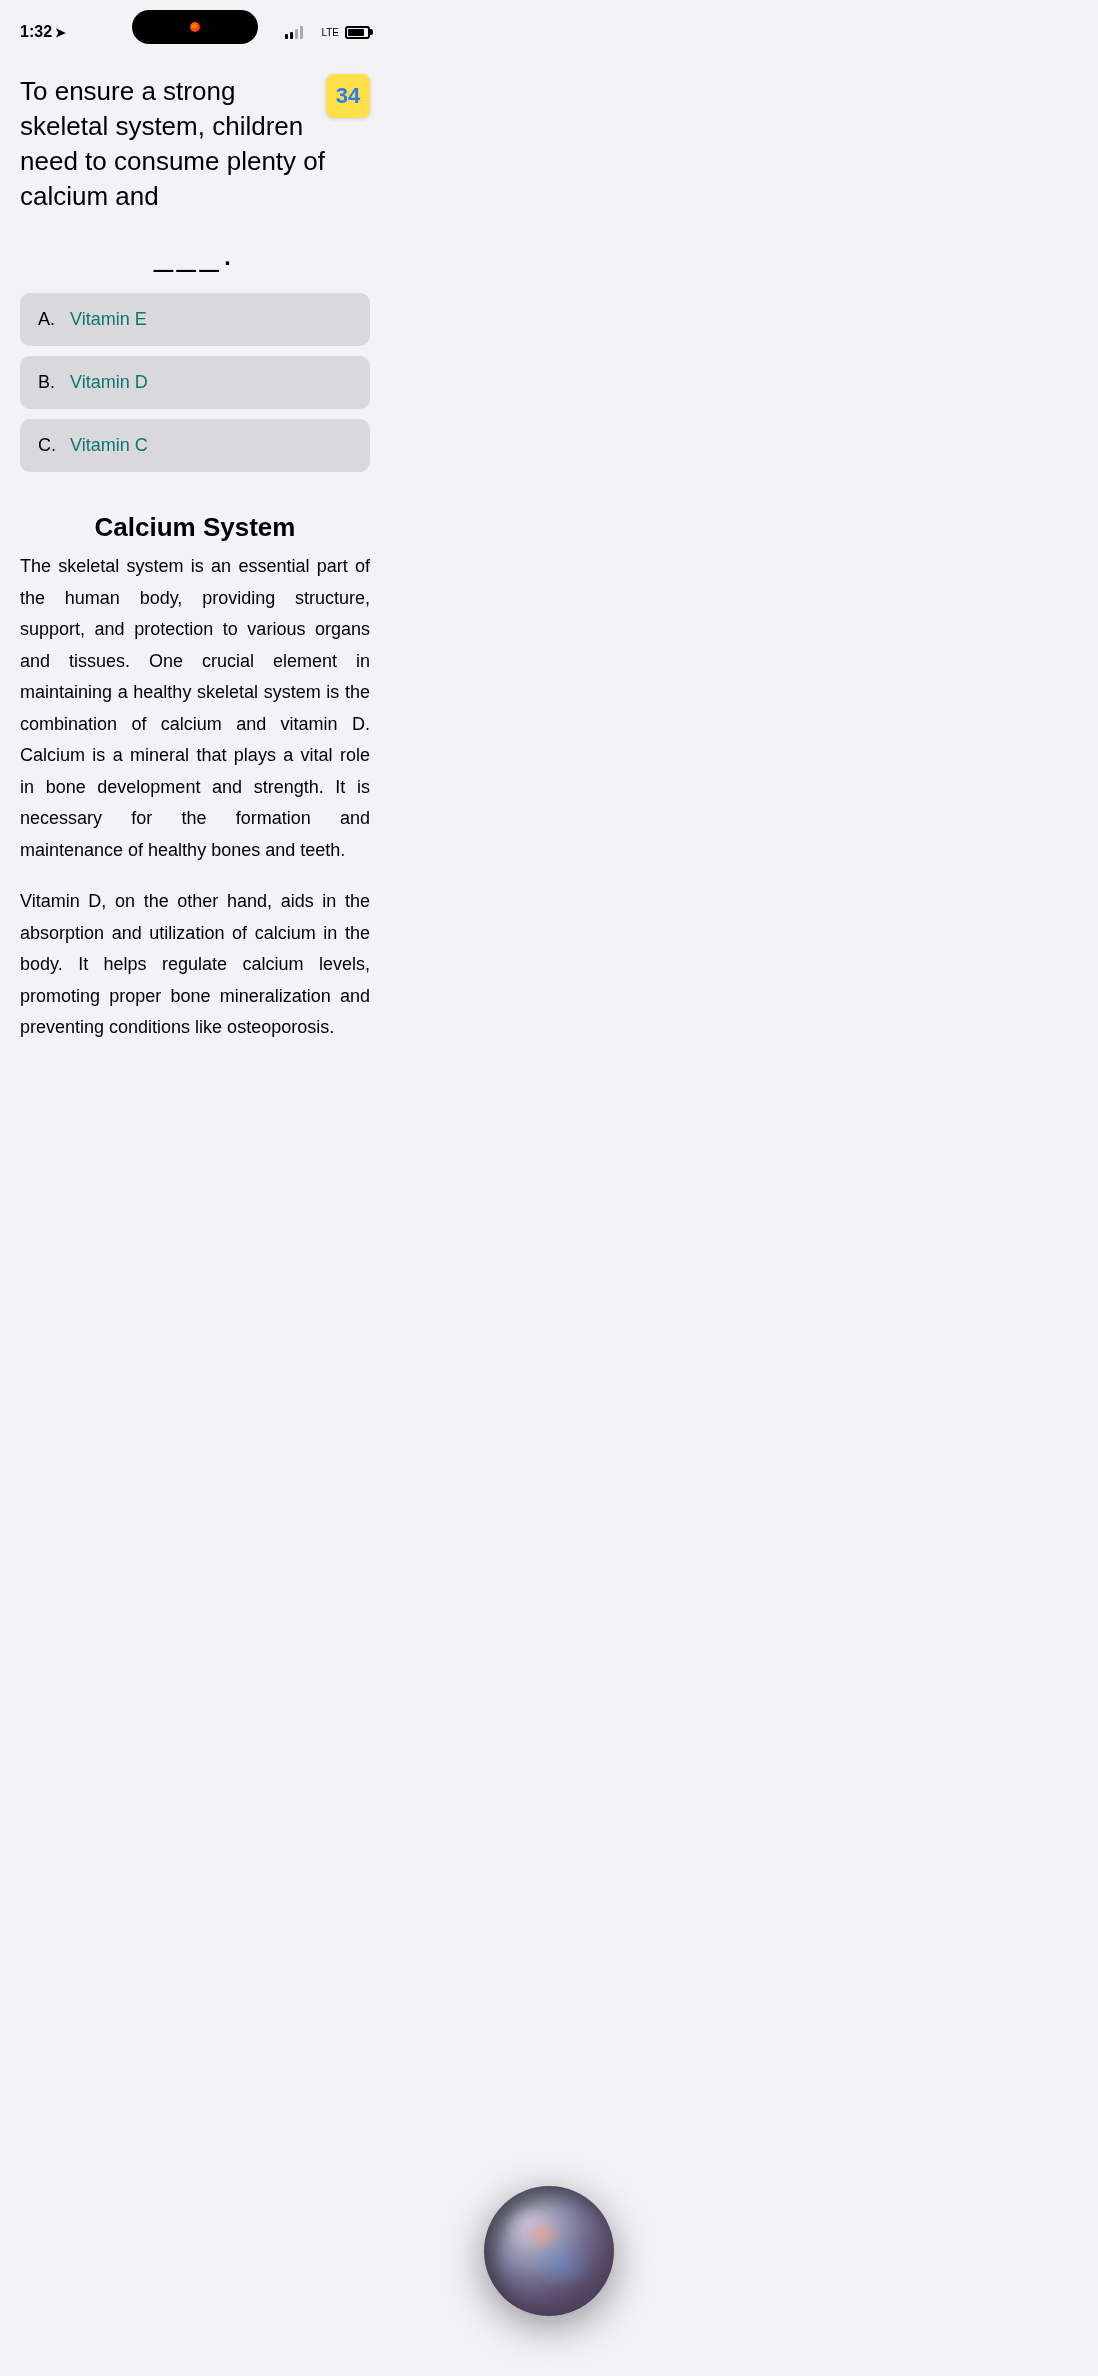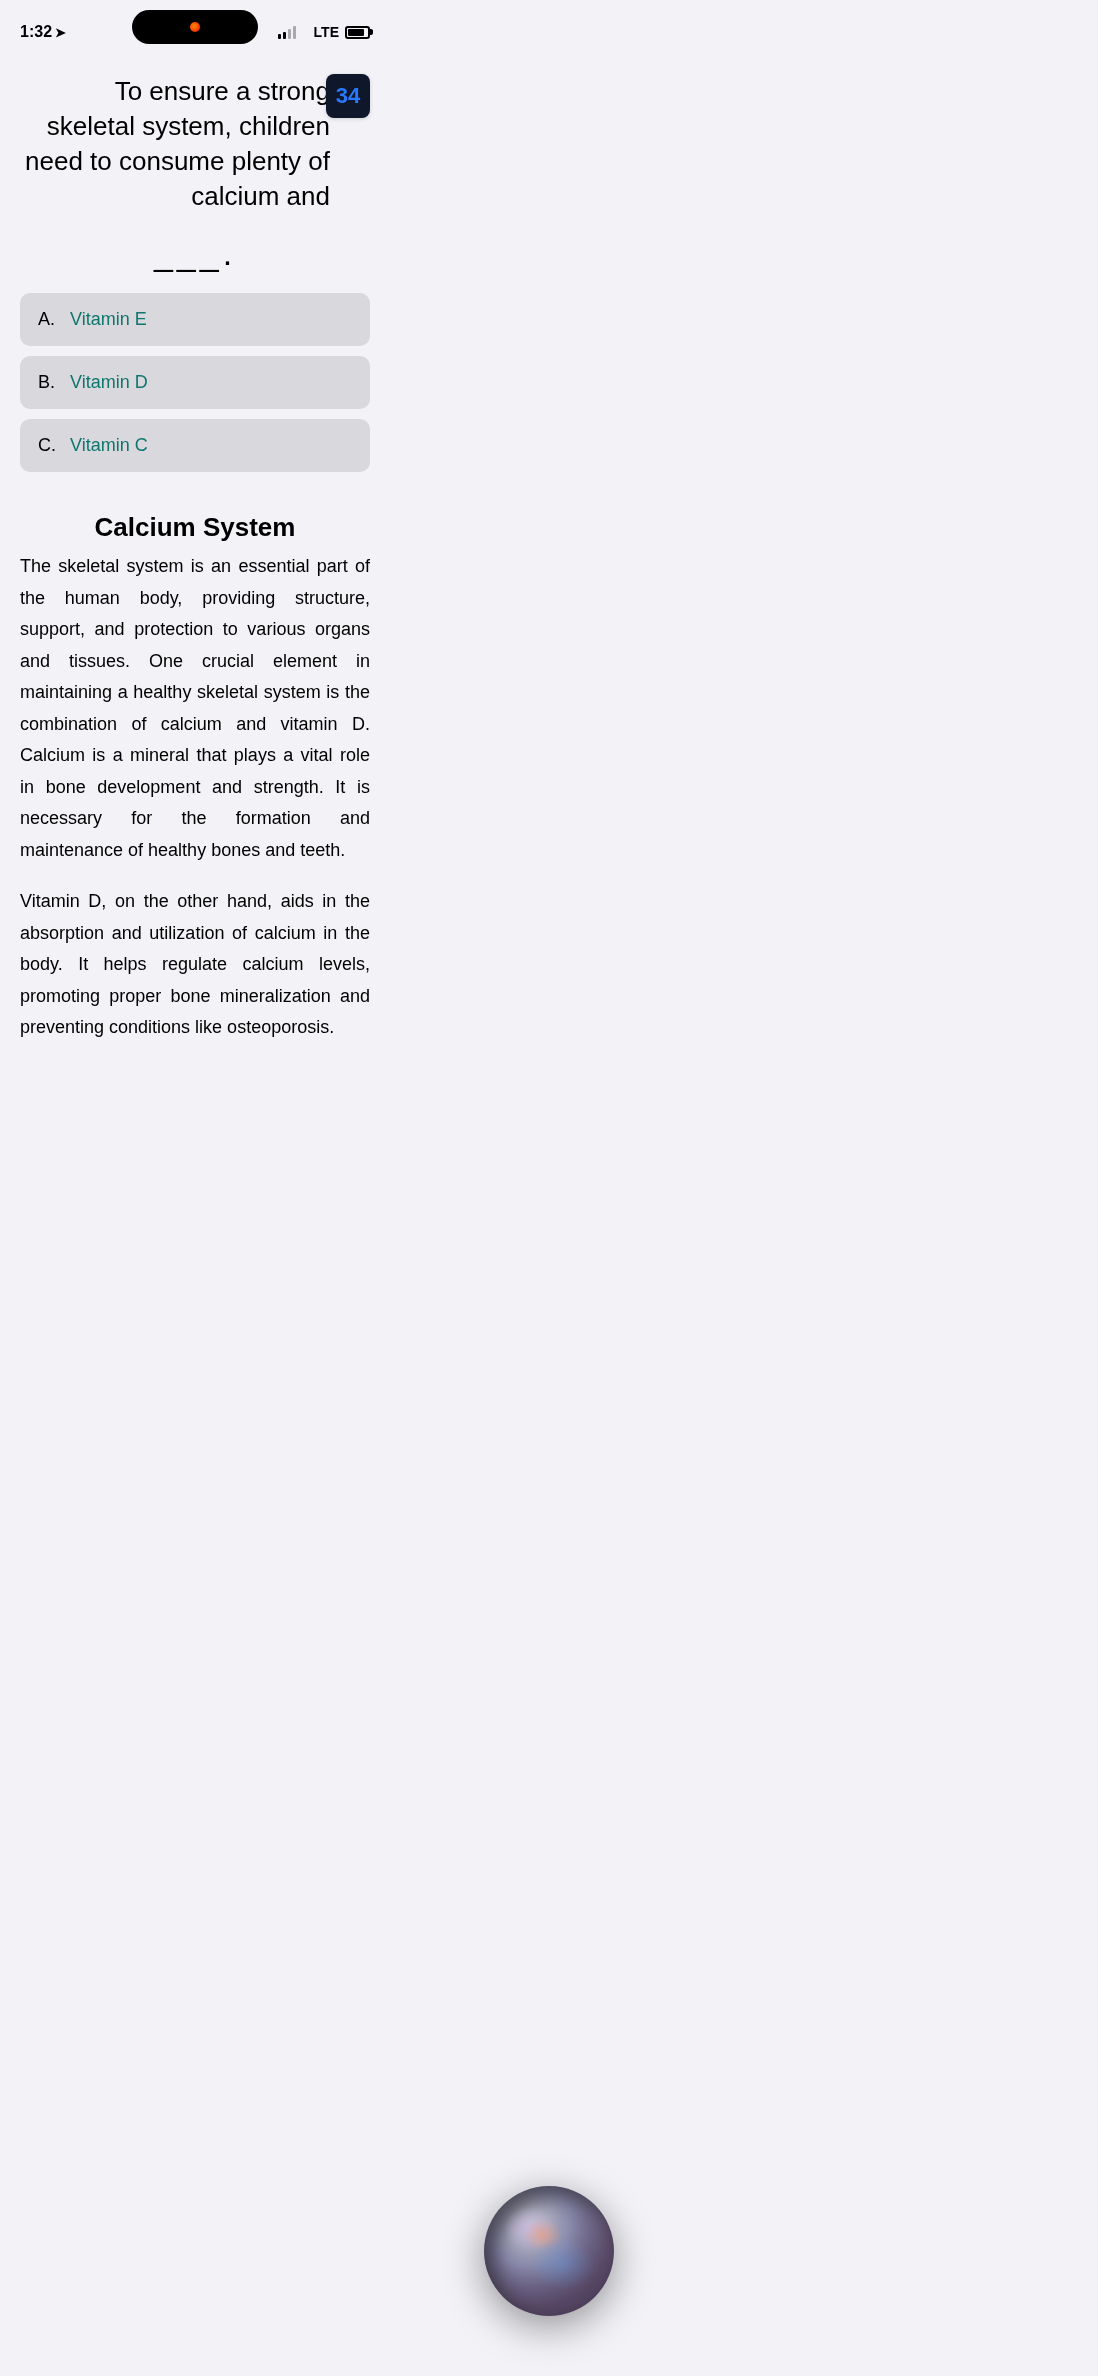--- a/index.html
+++ b/index.html
@@ -83,22 +83,22 @@
       background-color: #000;
       border-radius: 1px;
     }
 
     .signal-bar:nth-child(1) { height: 5px; }
     .signal-bar:nth-child(2) { height: 7px; }
     .signal-bar:nth-child(3) { height: 10px; opacity: 0.3; }
     .signal-bar:nth-child(4) { height: 13px; opacity: 0.3; }
 
     .lte-text {
-      font-size: 14px;
-      font-weight: 700;
+      font-size: 10px;
+      font-weight: 400;
       color: #000;
       padding-left: 12px;
     }
 
     .battery {
       width: 25px;
       height: 13px;
       border: 2px solid #000;
       border-radius: 3px;
       position: relative;
@@ -137,31 +137,31 @@
       position: relative;
       text-align: center;
       margin-bottom: 20px;
     }
 
     .question-text {
       font-size: 26px;
       font-weight: 400;
       color: #000;
       line-height: 1.35;
-      text-align: right;
+      text-align: left;
       padding-right: 40px;
     }
 
     .question-number-badge {
       position: absolute;
       top: 0;
       right: 0;
       width: 44px;
       height: 44px;
-      background-color: #0f172a;
+      background-color: #fde047;
       border-radius: 8px;
       display: flex;
       align-items: center;
       justify-content: center;
       box-shadow: 0 1px 4px rgba(0,0,0,0.15);
     }
 
     .question-number-badge span {
       font-size: 22px;
       font-weight: 700;

